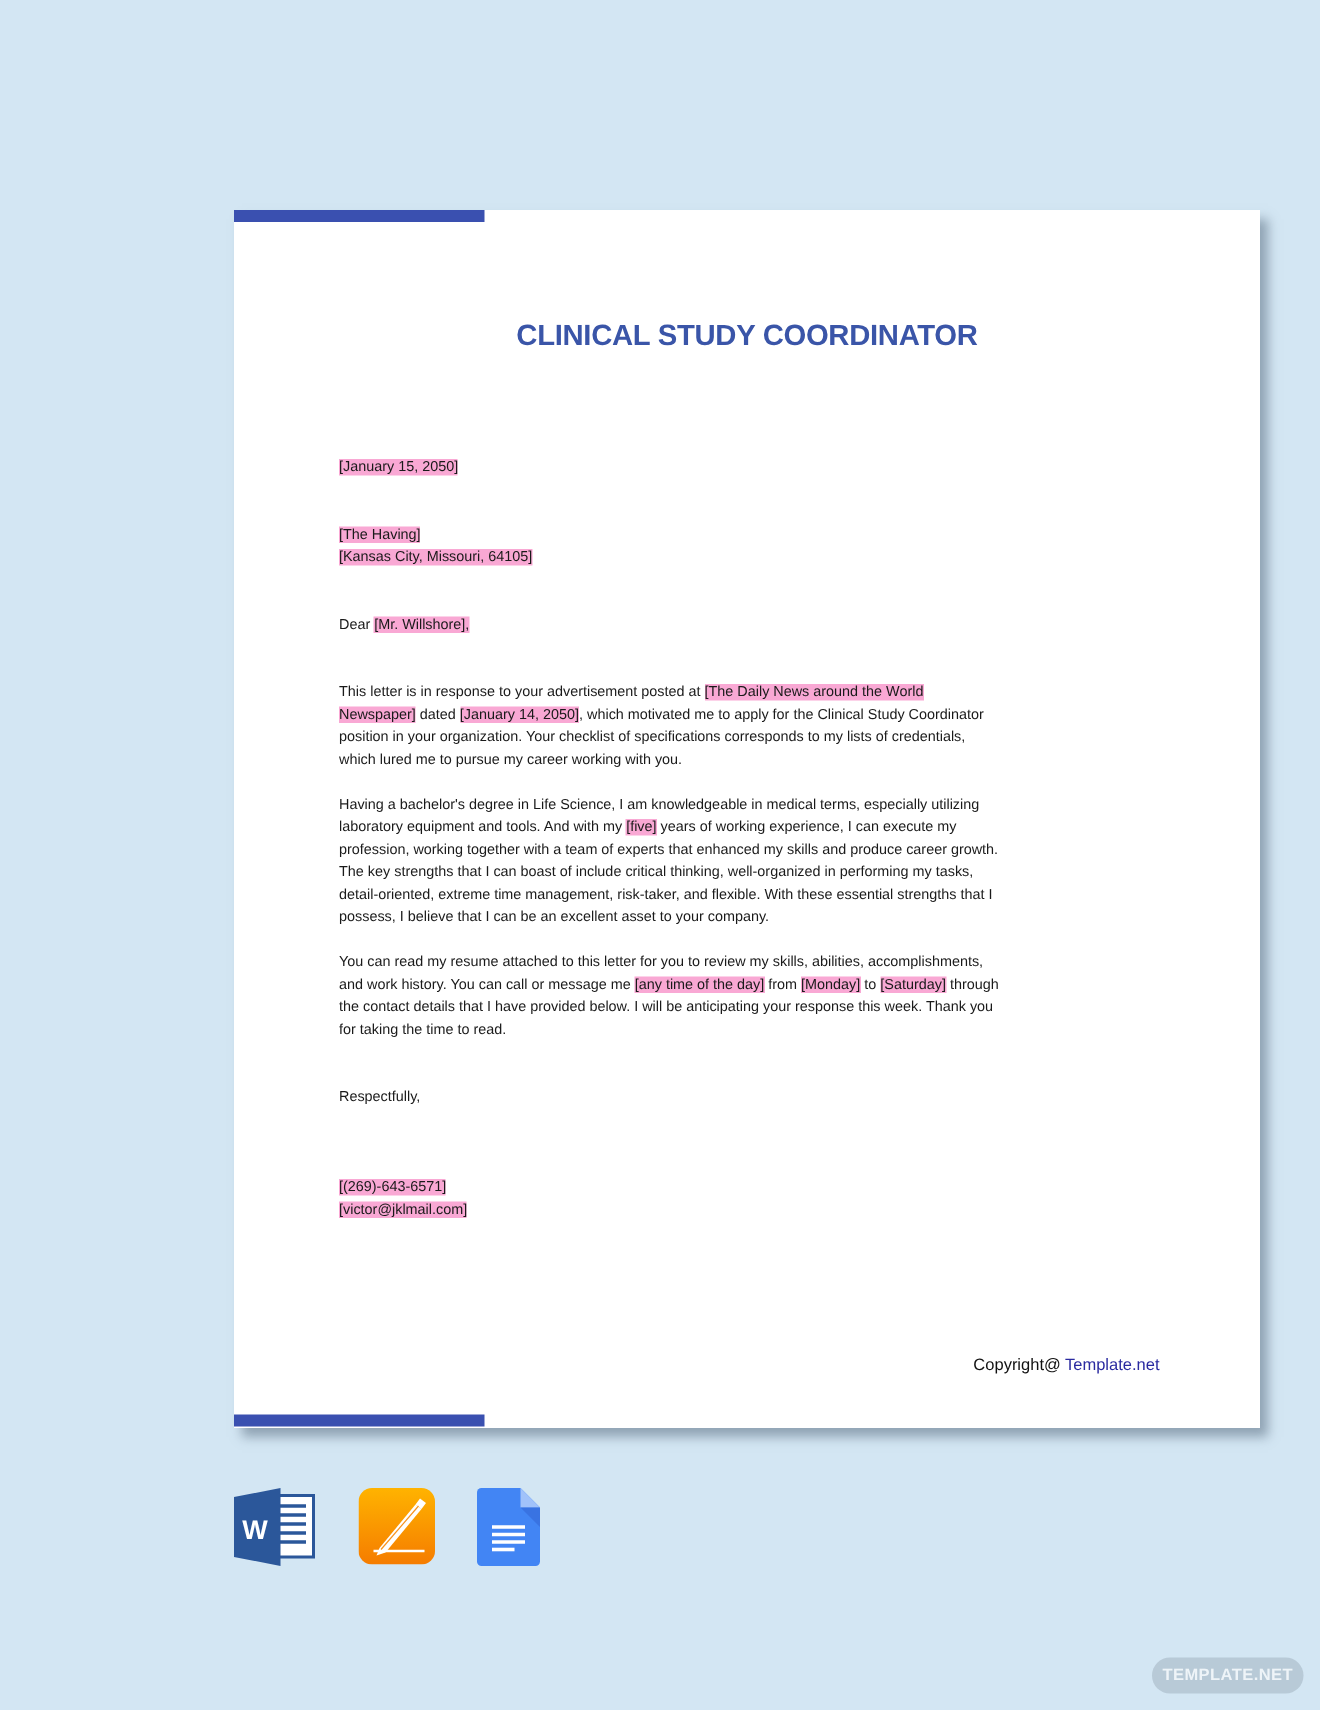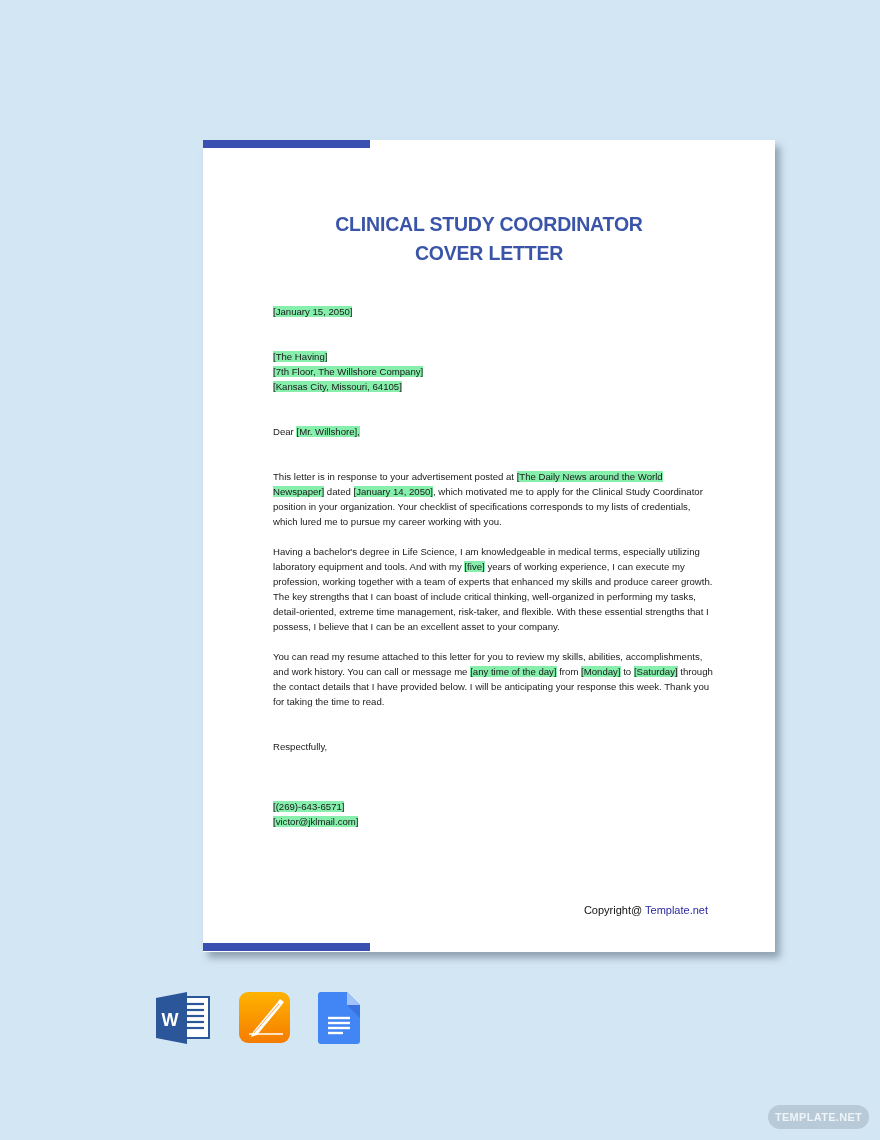--- a/index.html
+++ b/index.html
@@ -6,24 +6,23 @@
   body {
     width: 880px; height: 1140px;
     background: #d3e6f3;
     position: relative;
     overflow: hidden;
     font-family: "Liberation Sans", sans-serif;
   }
   .page {
     position: absolute;
     left: 156px; top: 140px;
-    width: 572px; height: 812px;
+    width: 684px; height: 812px;
     background: #ffffff;
     box-shadow: 5px 6px 7px rgba(90,110,130,0.55);
-    margin-left: 47px;
   }
   .bar {
     position: absolute;
     left: 0; width: 167px; height: 8px;
     background: #3a50b0;
   }
   .bar.top { top: 0; }
   .bar.bottom { bottom: 1px; }
   .title {
     position: absolute;
@@ -39,21 +38,21 @@
   .body {
     position: absolute;
     left: 70px; top: 164px;
     width: 440px;
     font-family: "Liberation Sans", sans-serif;
     font-size: 9.6px;
     line-height: 15px;
     color: #1a1a1a;
   }
   .body p { margin: 0; }
-  .hl { background: #86efac; }
+  .hl { background: #f9a8d4; }
   .gap15 { height: 15px; }
   .gap30 { height: 30px; }
   .gap45 { height: 45px; }
   .copyright {
     position: absolute;
     right: 67px; top: 764px;
     font-family: "Liberation Sans", sans-serif;
     font-size: 11px;
     color: #111;
     text-align: right;
@@ -81,29 +80,27 @@
   }
 </style>
 </head>
 <body>
 
 <div class="page">
   <div class="bar top"></div>
 
   <div class="title">
     <div>CLINICAL STUDY COORDINATOR</div>
-    <div>COVER LETTER</div>
   </div>
 
   <div class="body">
     <p><span class="hl">[January 15, 2050]</span></p>
     <div class="gap30"></div>
 
     <p><span class="hl">[The Having]</span></p>
-    <p><span class="hl">[7th Floor, The Willshore Company]</span></p>
     <p><span class="hl">[Kansas City, Missouri, 64105]</span></p>
     <div class="gap30"></div>
 
     <p><span>Dear </span><span class="hl">[Mr. Willshore],</span></p>
     <div class="gap30"></div>
 
     <p><span>This letter is in response to your advertisement posted at </span><span class="hl">[The Daily News around the World Newspaper]</span><span> dated </span><span class="hl">[January 14, 2050]</span><span>, which motivated me to apply for the Clinical Study Coordinator position in your organization. Your checklist of specifications corresponds to my lists of credentials, which lured me to pursue my career working with you.</span></p>
     <div class="gap15"></div>
 
     <p><span>Having a bachelor's degree in Life Science, I am knowledgeable in medical terms, especially utilizing laboratory equipment and tools. And with my </span><span class="hl">[five]</span><span> years of working experience, I can execute my profession, working together with a team of experts that enhanced my skills and produce career growth. The key strengths that I can boast of include critical thinking, well-organized in performing my tasks, detail-oriented, extreme time management, risk-taker, and flexible. With these essential strengths that I possess, I believe that I can be an excellent asset to your company.</span></p>

